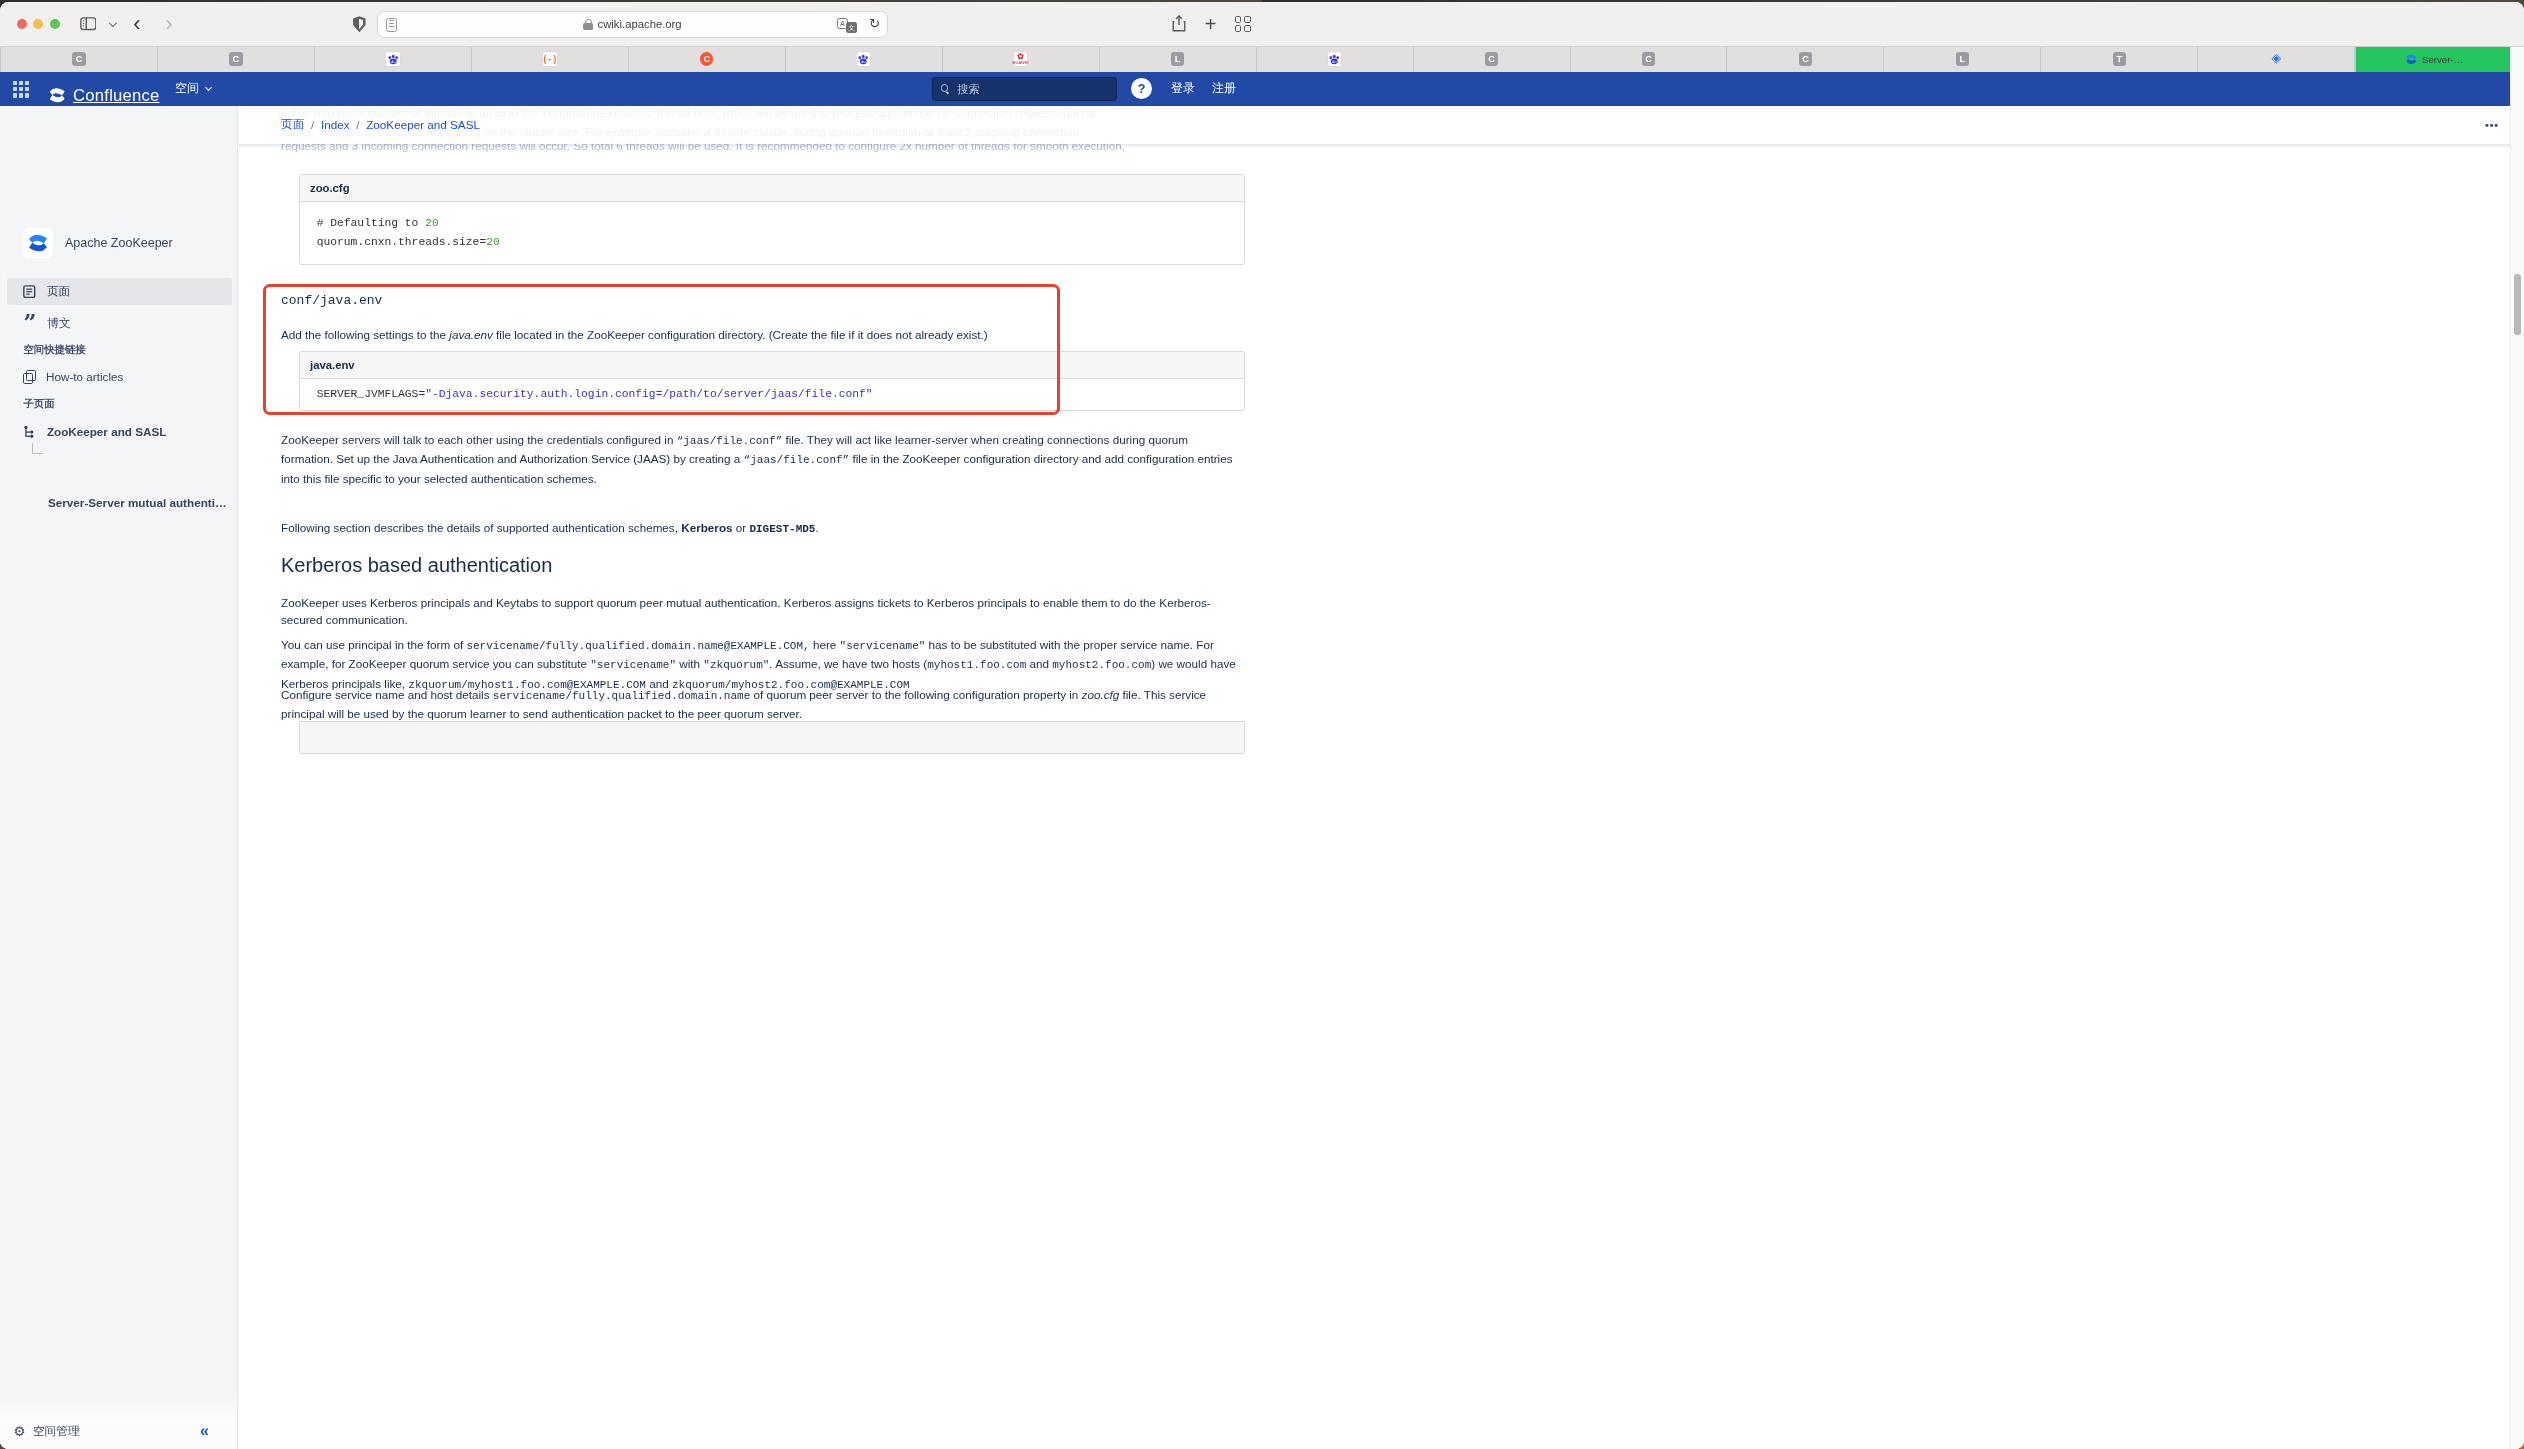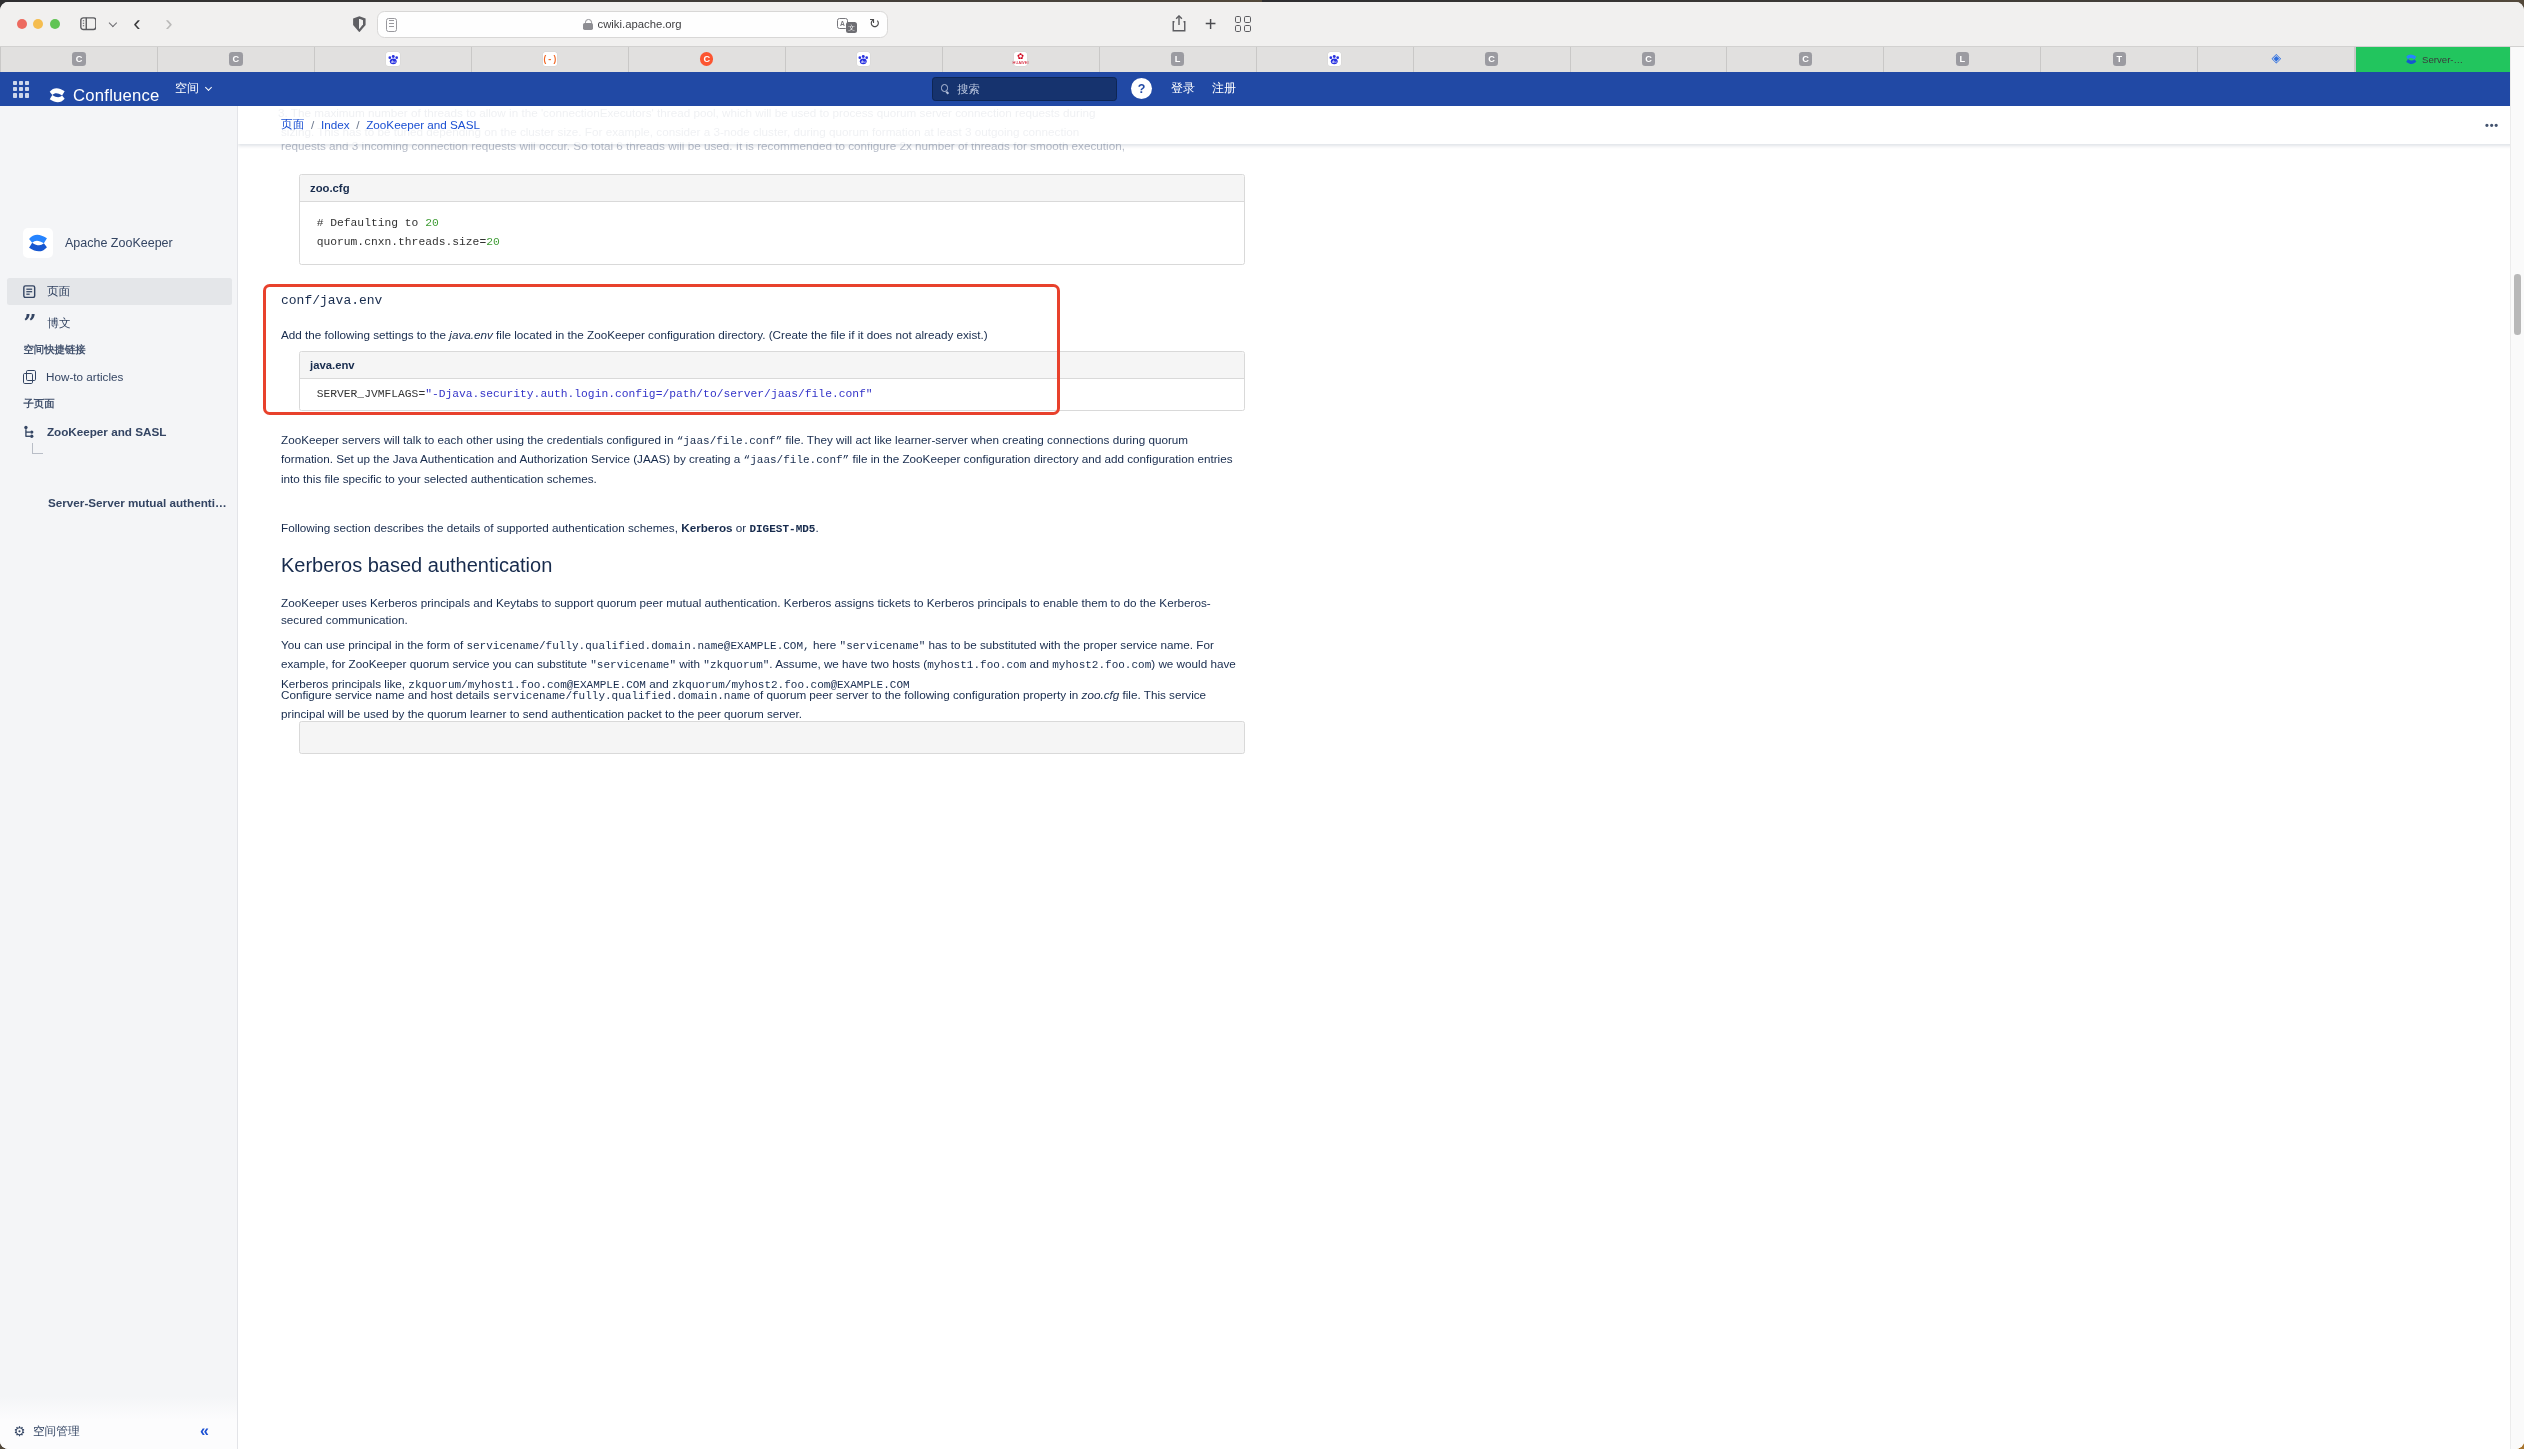--- a/index.html
+++ b/index.html
@@ -48,21 +48,21 @@
   .fav-white{width:13.4px;height:13.4px;border-radius:2.5px;background:#fff;display:flex;flex-direction:column;align-items:center;justify-content:center;box-shadow:0 0 0 0.4px #d5d4d3;}
   .fav-brackets{color:#f26522;font-family:"Liberation Mono",monospace;font-weight:700;font-size:8.3px;}
   .fav-huawei-f{color:#d0021b;font-size:8.3px;line-height:7.5px;}
   .fav-huawei-t{color:#d0021b;font-size:3.8px;letter-spacing:0.2px;}
   .fav-diamond{color:#2e6fe0;font-size:12.5px;line-height:13.4px;}
 
   
   .appbar{position:absolute;left:0;top:70px;width:100%;height:34px;background:#2149a5;display:flex;align-items:center;color:#fff;}
   .grid9{position:absolute;left:12.5px;top:9.2px;display:grid;grid-template-columns:4.2px 4.2px 4.2px;grid-template-rows:4.2px 4.2px 4.2px;gap:2.1px;}
   .grid9 span{background:rgba(255,255,255,.78);border-radius:0.8px;}
-  .brand{position:absolute;left:48px;top:0;height:48px;display:flex;align-items:center;gap:6.7px;}
+  .brand{position:absolute;left:48px;top:0;height:48px;display:flex;align-items:center;gap:6.7px;text-decoration:underline;}
   .brand-name{font-size:16.7px;font-weight:500;letter-spacing:0.2px;}
   .spaces-nav{position:absolute;left:175px;top:0;height:34px;display:flex;align-items:center;gap:6.7px;font-size:12px;}
   .spaces-nav .chev{border-color:#fff;width:5px;height:5px;}
   .appbar-search{position:absolute;left:932px;top:5.8px;width:185px;height:23.4px;background:#16336e;border:0.8px solid #0e2654;border-radius:3.3px;display:flex;align-items:center;padding:0 7.5px;gap:6.7px;}
   .appbar-search input{background:transparent;border:none;outline:none;color:#e8edf7;font-size:11.3px;width:134px;font-family:inherit;}
   .appbar-search input::placeholder{color:#bac6de;opacity:1;}
   .mag{position:relative;width:10px;height:10px;}
   .mag:before{content:"";position:absolute;left:0;top:0;width:5.8px;height:5.8px;border:1.5px solid #b4c0da;border-radius:50%;}
   .mag:after{content:"";position:absolute;left:6.7px;top:6.7px;width:3.3px;height:1.5px;background:#b4c0da;transform:rotate(45deg);transform-origin:0 0;}
   .help-circle{position:absolute;left:1131px;top:6.7px;width:21px;height:21px;border-radius:50%;background:#fff;color:#2149a5;font-weight:700;font-size:12.5px;display:flex;align-items:center;justify-content:center;}

